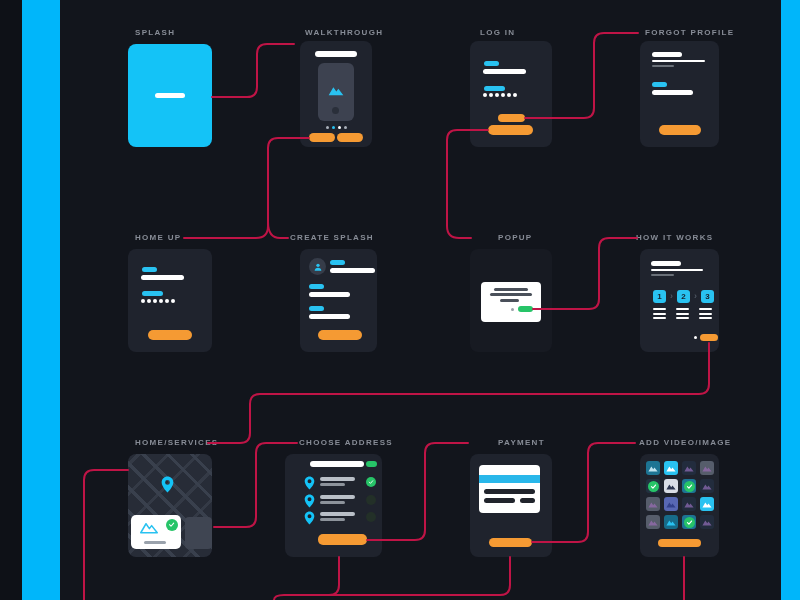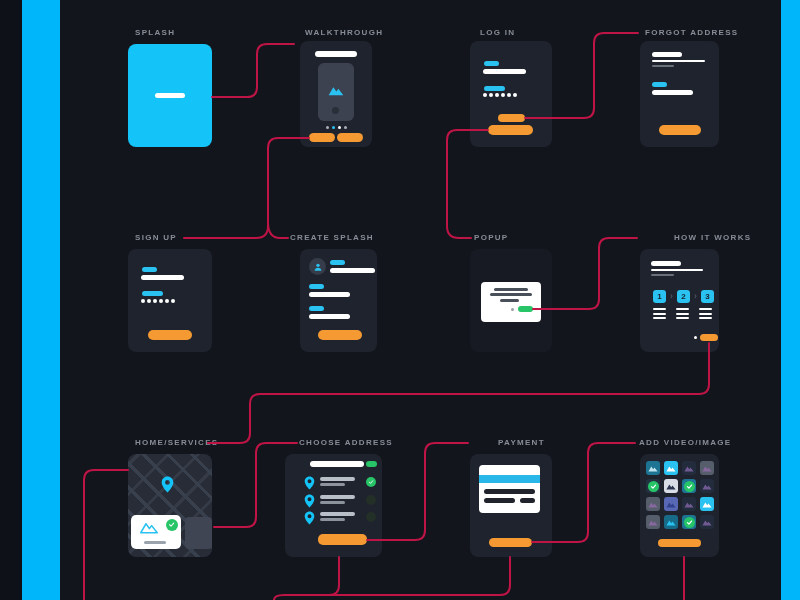--- a/index.html
+++ b/index.html
@@ -44,25 +44,25 @@
 <body>
 
 <div id="canvas">
 
   <div class="side" style="left:0;width:38px;"></div>
   <div class="side" style="left:759px;width:41px;"></div>
 
   <div class="lbl" style="left:113px;top:28px">SPLASH</div>
   <div class="lbl" style="left:283px;top:28px">WALKTHROUGH</div>
   <div class="lbl" style="left:458px;top:28px">LOG IN</div>
-  <div class="lbl" style="left:623px;top:28px">FORGOT ADDRESS</div>
-  <div class="lbl" style="left:113px;top:233px">SIGN UP</div>
+  <div class="lbl" style="left:623px;top:28px">FORGOT PROFILE</div>
+  <div class="lbl" style="left:113px;top:233px">HOME UP</div>
   <div class="lbl" style="left:268px;top:233px">CREATE SPLASH</div>
-  <div class="lbl" style="left:452px;top:233px">POPUP</div>
-  <div class="lbl" style="left:652px;top:233px">HOW IT WORKS</div>
+  <div class="lbl" style="left:476px;top:233px">POPUP</div>
+  <div class="lbl" style="left:614px;top:233px">HOW IT WORKS</div>
   <div class="lbl" style="left:113px;top:438px">HOME/SERVICES</div>
   <div class="lbl" style="left:277px;top:438px">CHOOSE ADDRESS</div>
   <div class="lbl" style="left:476px;top:438px">PAYMENT</div>
   <div class="lbl" style="left:617px;top:438px">ADD VIDEO/IMAGE</div>
 
   <div class="card" style="left:106px;top:44px;width:84px;height:103px;background:#14c3f7;">
     <div class="bar w" style="left:27px;top:49px;width:30px;height:5px;"></div>
   </div>
 
   <div class="card" style="left:278px;top:41px;width:72px;height:106px;">

